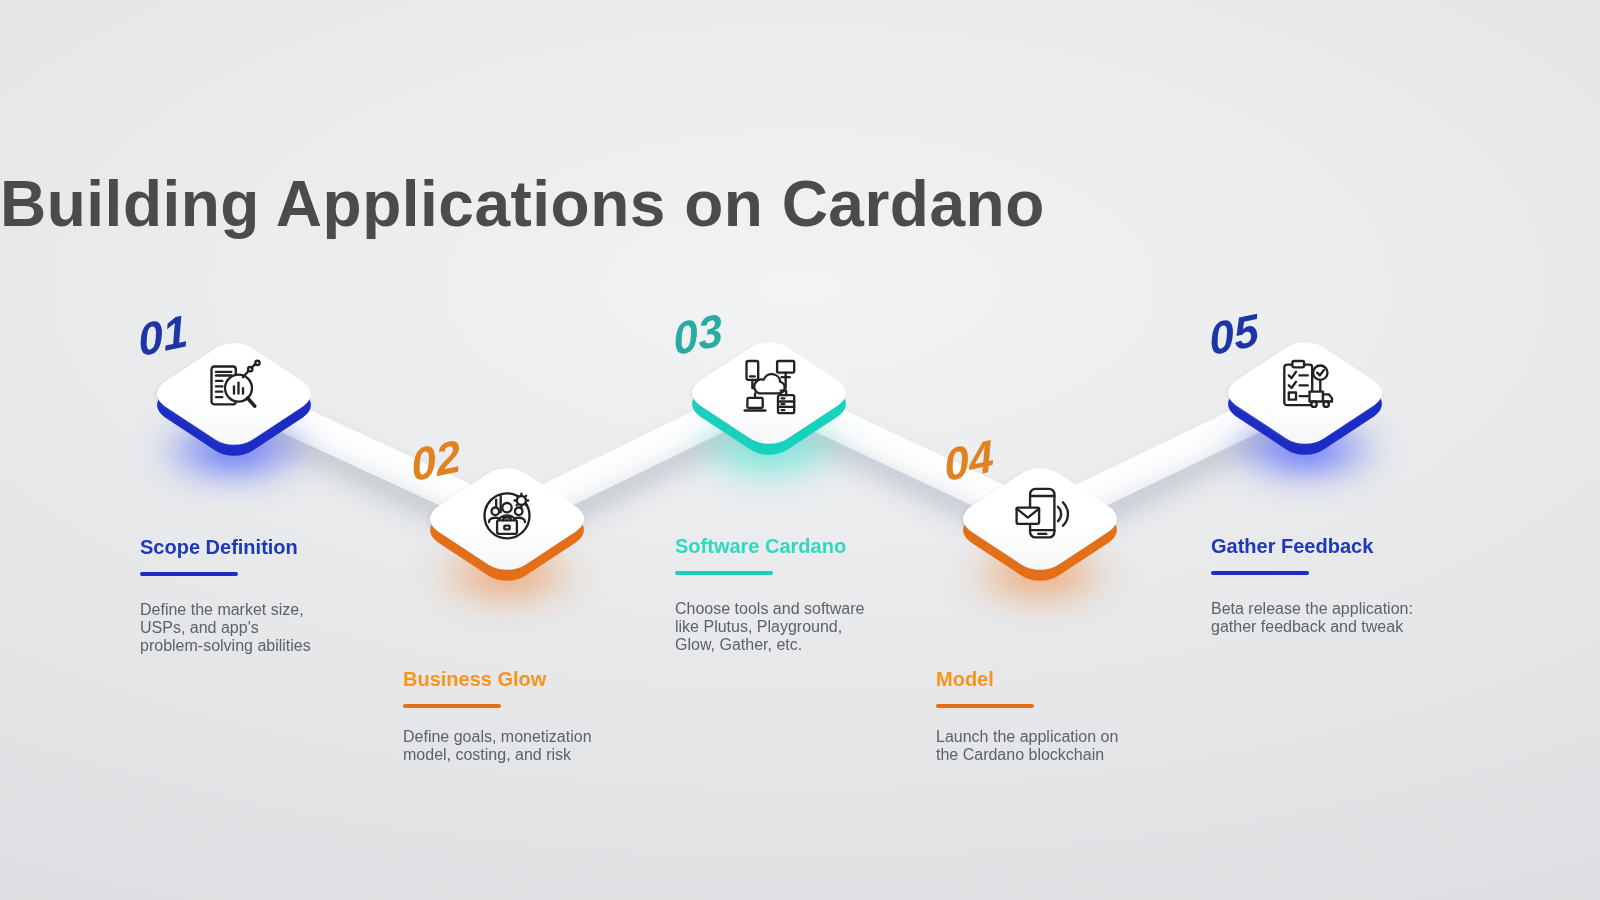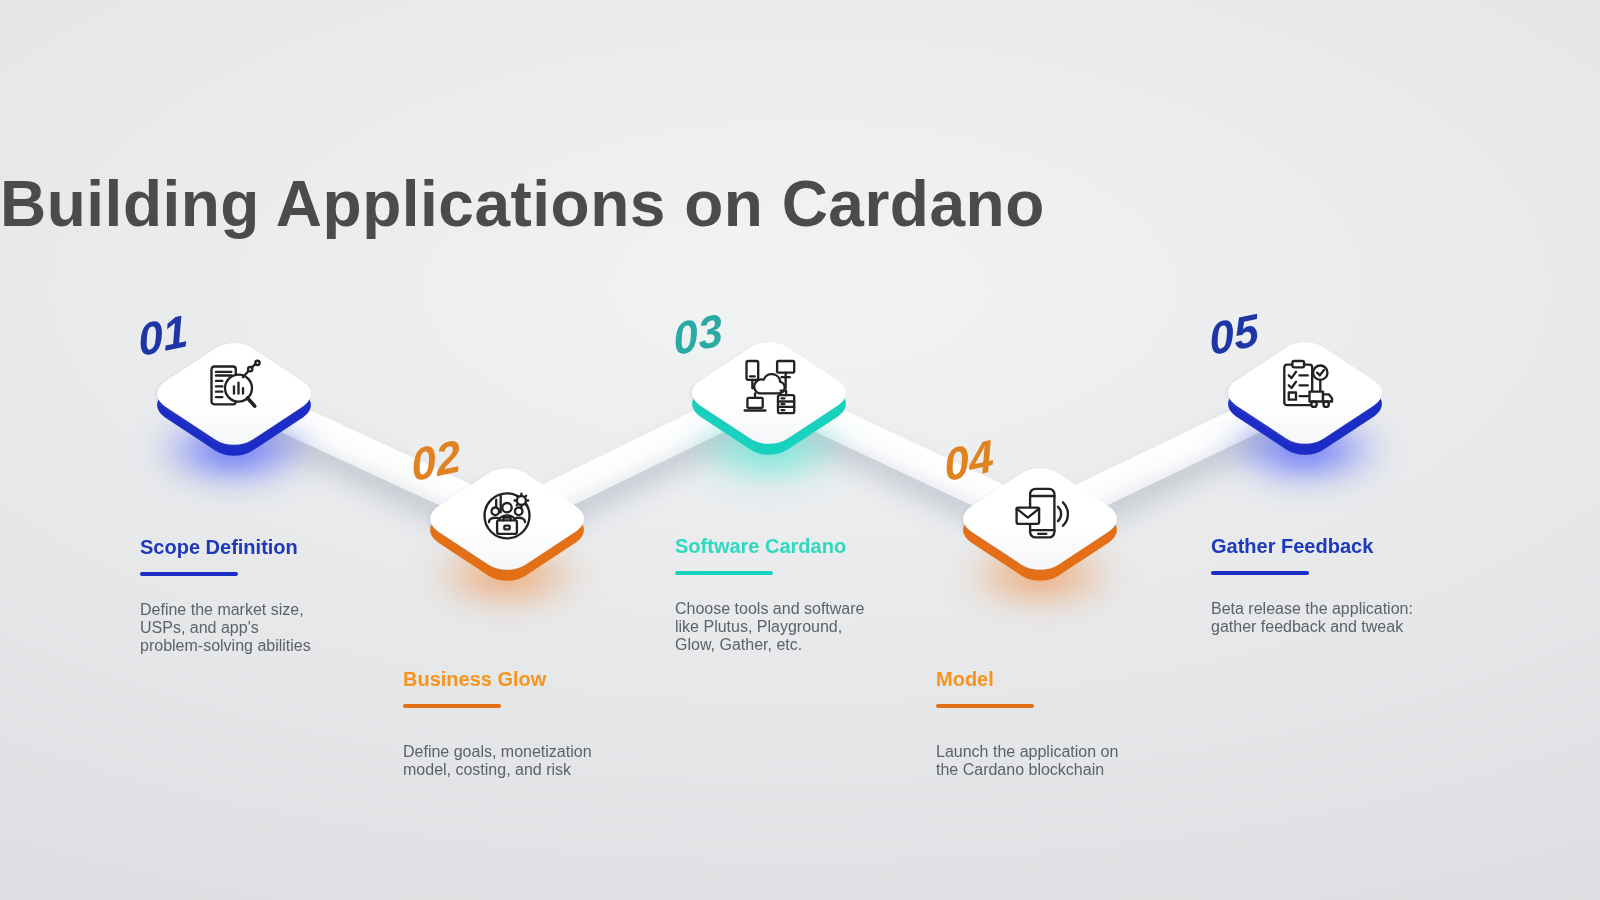--- a/index.html
+++ b/index.html
@@ -64,21 +64,21 @@
   .step-underline{
     position:absolute;left:-94px;top:178px;z-index:6;
     width:98px;height:4px;border-radius:2px;background:var(--accent);
   }
   .step-desc{
     position:absolute;left:-94px;top:195px;z-index:6;width:250px;
     font-size:16px;line-height:18px;color:#5d6269;white-space:pre-line;margin-top:12px;
   }
   .row-b .step-title{top:149px;left:-104px;}
   .row-b .step-underline{top:185px;left:-104px;}
-  .row-b .step-desc{top:212px;left:-104px;}
+  .row-b .step-desc{top:197px;left:-104px;}
   .ws{fill:#fff;}
 </style>
 </head>
 <body>
 
 <div class="canvas">
 
   <h1 class="main-title">Building Applications on Cardano</h1>
 
   <div class="connector c1"></div>

